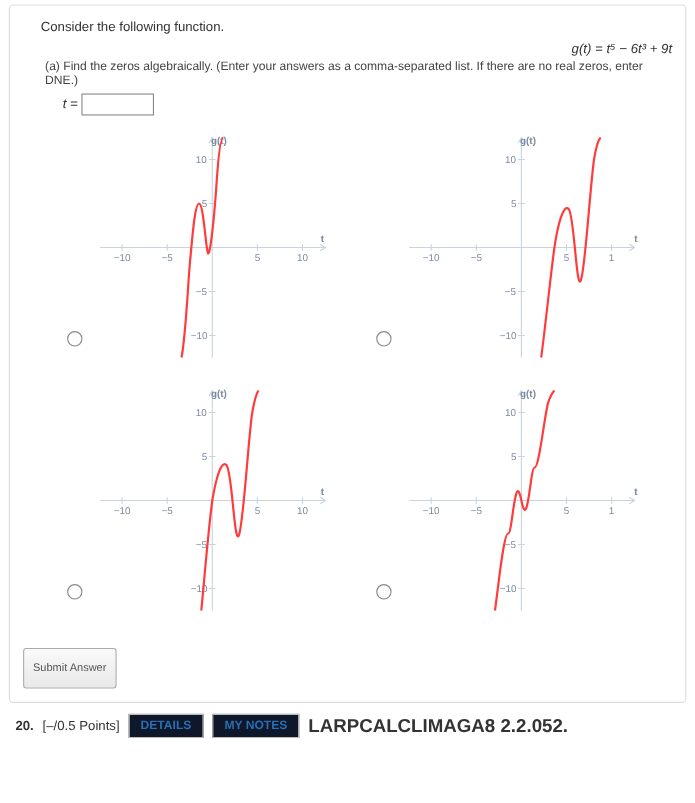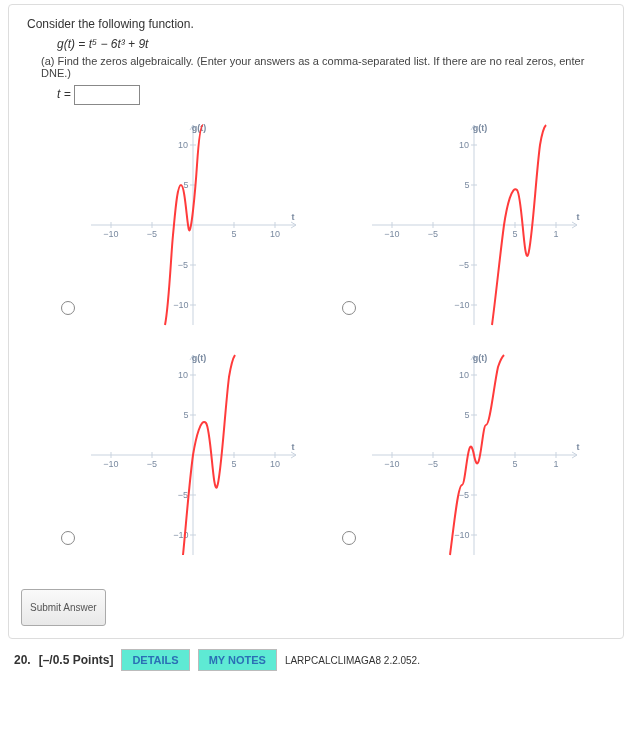--- a/index.html
+++ b/index.html
@@ -11,23 +11,23 @@
     color: #333;
     width: 632px;
   }
   .card {
     border: 1px solid #ddd;
     border-radius: 4px;
     margin: 4px 8px 10px 8px;
     padding: 8px 12px 12px 12px;
     background: #fff;
   }
-  .prompt-line { margin: 4px 0 6px 6px; }
+  .prompt-line { margin: 4px 0 6px 16px; }
   .sub-line { margin: 4px 0 4px 20px; font-size: 11px; color: #444; }
-  .eqline { margin-left: 36px; font-style: italic; font-size: 12px; }
+  .eqline { margin-left: 36px; font-style: italic; font-size: 12px; text-align: right; }
   .inp-row { margin: 6px 0 10px 36px; font-style: italic; }
   .inp {
     border: 1px solid #888;
     background: #fff;
     width: 60px;
     height: 16px;
     vertical-align: middle;
   }
 
   .charts-wrapper {
@@ -83,27 +83,27 @@
   .footer-row {
     display: flex;
     align-items: center;
     gap: 8px;
     margin: 6px 8px 0 14px;
     font-size: 12px;
   }
   .footer-label { font-weight: bold; color: #333; }
   .tab-btn {
     border: 1px solid #bbb;
-    background: #5eead4;
+    background: #0f172a;
     color: #2a6fb5;
     font-weight: bold;
     font-size: 11px;
     padding: 4px 10px;
   }
-  .book-ref { font-weight: normal; color: #333; font-size: 10px; }
+  .book-ref { font-weight: bold; color: #333; font-size: 17px; }
 
   svg { display: block; }
   .chart-svg { background: #fff; }
 
 </style>
 </head>
 <body>
 
 <div class="card">
   <div class="prompt-line">Consider the following function.</div>
@@ -272,17 +272,17 @@
   </div>
 
 
   <div>
     <span class="submit-btn">Submit Answer</span>
   </div>
 </div>
 
 <div class="footer-row">
   <span class="footer-label">20.</span>
-  <span class="footer-label" style="font-weight:bold;">[–/0.5 Points]</span>
+  <span class="footer-label" style="font-weight:normal;">[–/0.5 Points]</span>
   <span class="tab-btn">DETAILS</span>
   <span class="tab-btn">MY NOTES</span>
   <span class="book-ref">LARPCALCLIMAGA8 2.2.052.</span>
 </div>
 
 </body></html>

